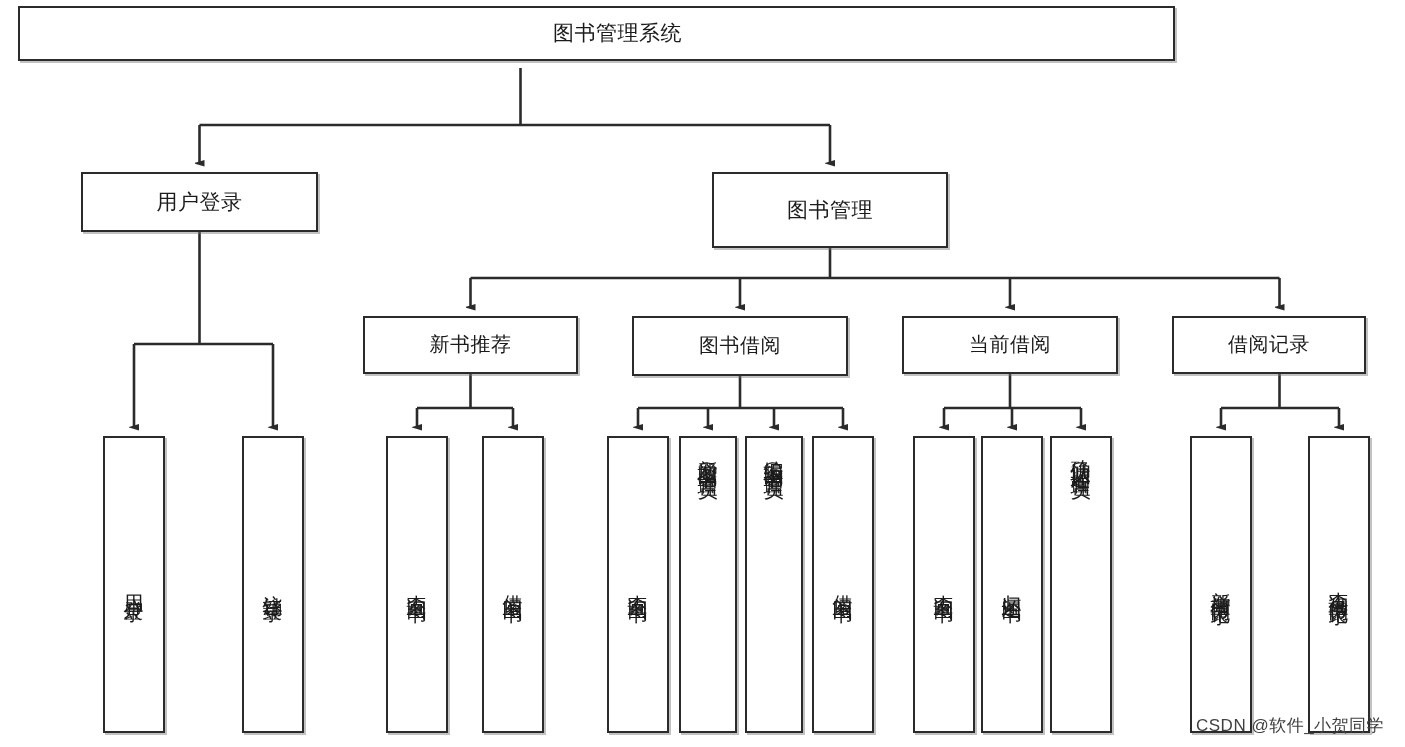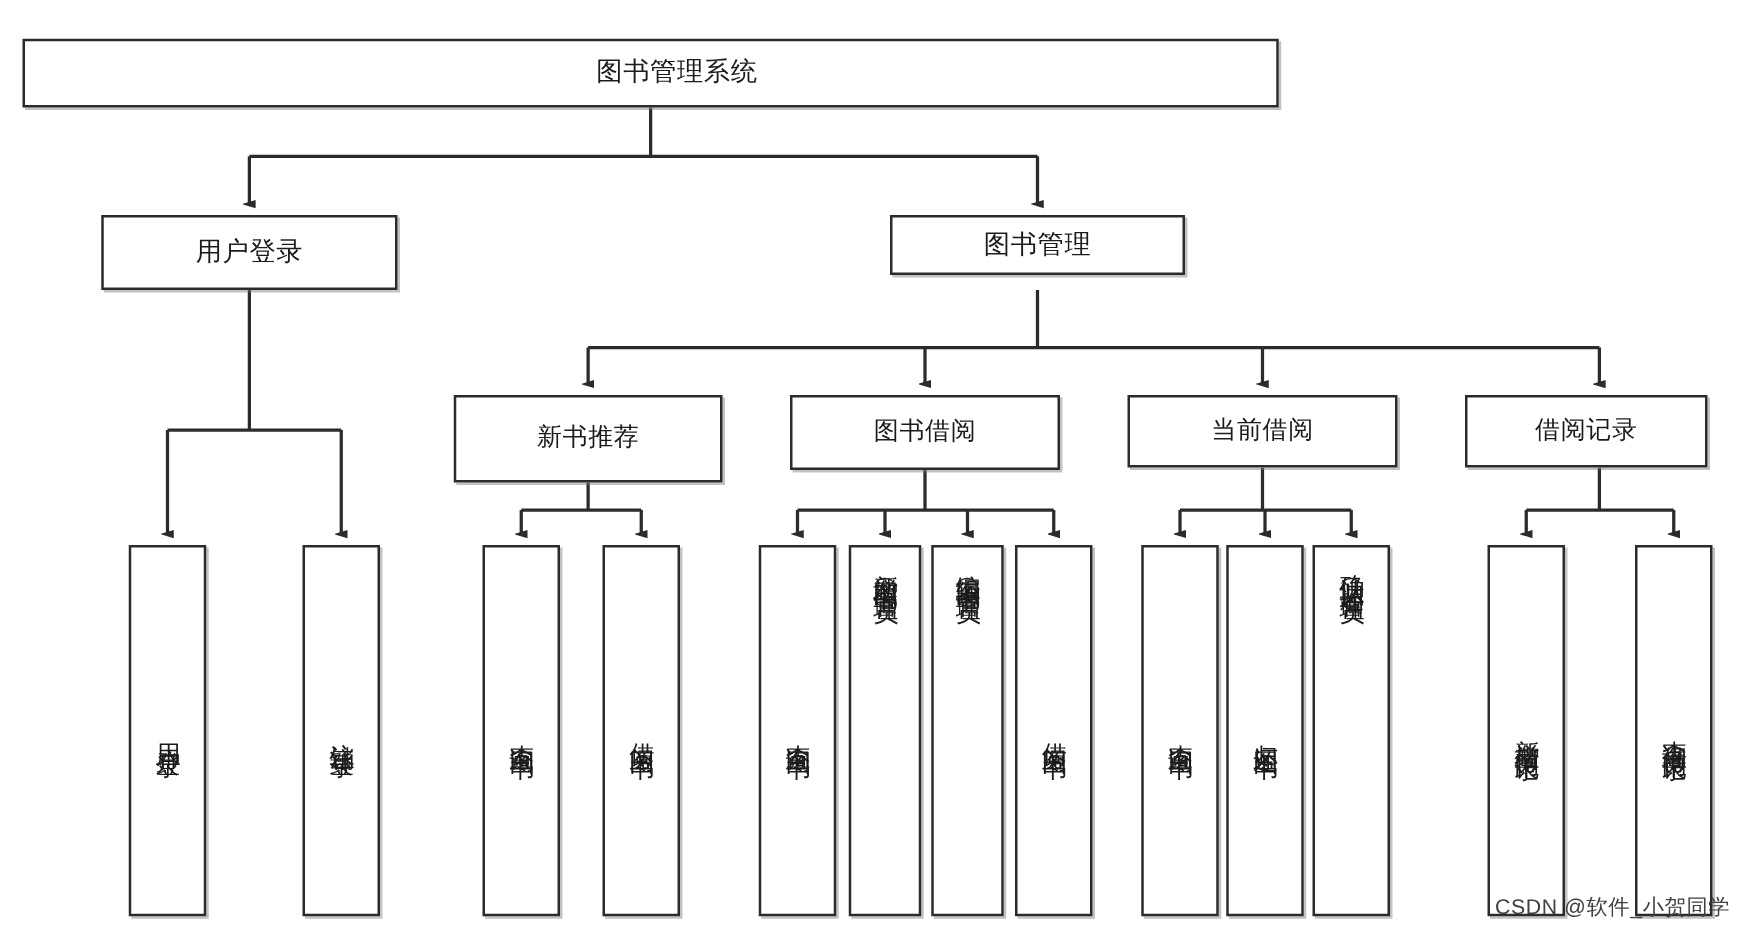--- a/index.html
+++ b/index.html
@@ -121,32 +121,32 @@
         <line x1="944" y1="408" x2="944" y2="427" marker-end="url(#arrowhead)"></line>
         <line x1="1012" y1="408" x2="1012" y2="427" marker-end="url(#arrowhead)"></line>
         <line x1="1081" y1="408" x2="1081" y2="427" marker-end="url(#arrowhead)"></line>
         <line x1="1279.5" y1="374" x2="1279.5" y2="408"></line>
         <line x1="1221" y1="408" x2="1339" y2="408"></line>
         <line x1="1221" y1="408" x2="1221" y2="427" marker-end="url(#arrowhead)"></line>
         <line x1="1339" y1="408" x2="1339" y2="427" marker-end="url(#arrowhead)"></line>
       </g>
   </svg>
 
-  <div class="node-box root horizontal" style="left: 18px; top: 31px; width: 1005px; height: 55px; padding-left: 42px;">
+  <div class="node-box root horizontal" style="left: 18px; top: 6px; width: 1157px; height: 55px; padding-left: 42px;">
     <span class="node-label">图书管理系统</span>
   </div>
 
   <div class="node-box level2 horizontal" style="left: 81px; top: 172px; width: 237px; height: 60px;">
     <span class="node-label">用户登录</span>
   </div>
-  <div class="node-box level2 horizontal" style="left: 712px; top: 172px; width: 236px; height: 48px;">
+  <div class="node-box level2 horizontal" style="left: 712px; top: 172px; width: 236px; height: 76px;">
     <span class="node-label">图书管理</span>
   </div>
 
-  <div class="node-box level3 horizontal" style="left: 363px; top: 316px; width: 215px; height: 70px;">
+  <div class="node-box level3 horizontal" style="left: 363px; top: 316px; width: 215px; height: 58px;">
     <span class="node-label">新书推荐</span>
   </div>
   <div class="node-box level3 horizontal" style="left: 632px; top: 316px; width: 216px; height: 60px;">
     <span class="node-label">图书借阅</span>
   </div>
   <div class="node-box level3 horizontal" style="left: 902px; top: 316px; width: 216px; height: 58px;">
     <span class="node-label">当前借阅</span>
   </div>
   <div class="node-box level3 horizontal" style="left: 1172px; top: 316px; width: 194px; height: 58px;">
     <span class="node-label">借阅记录</span>

